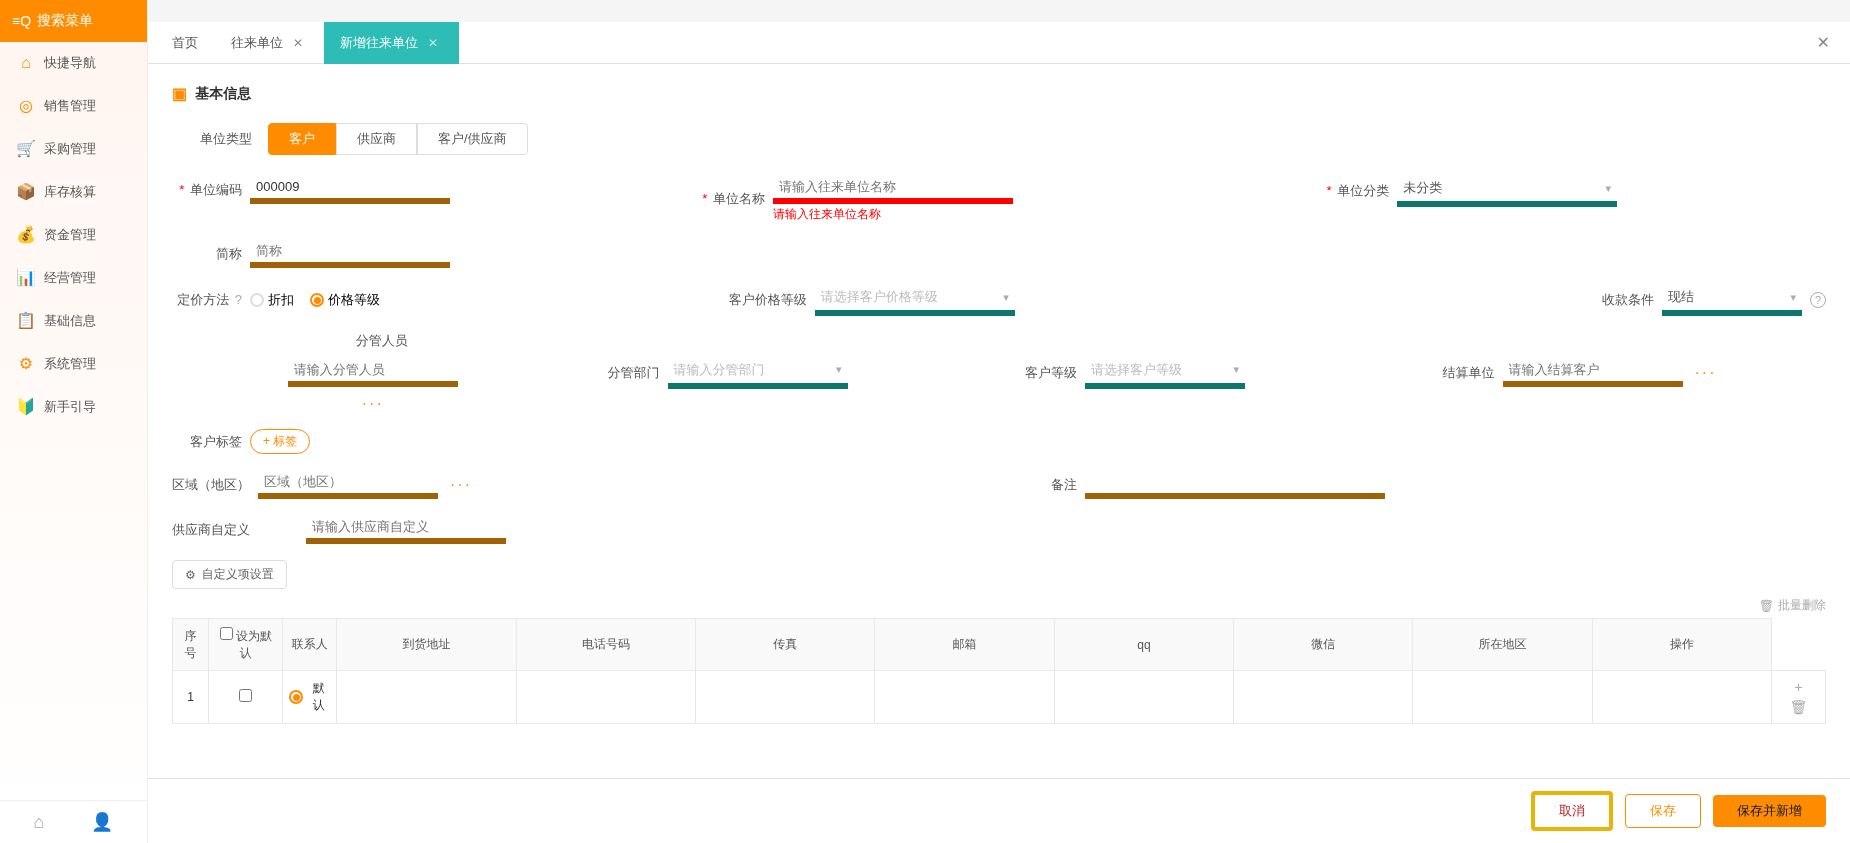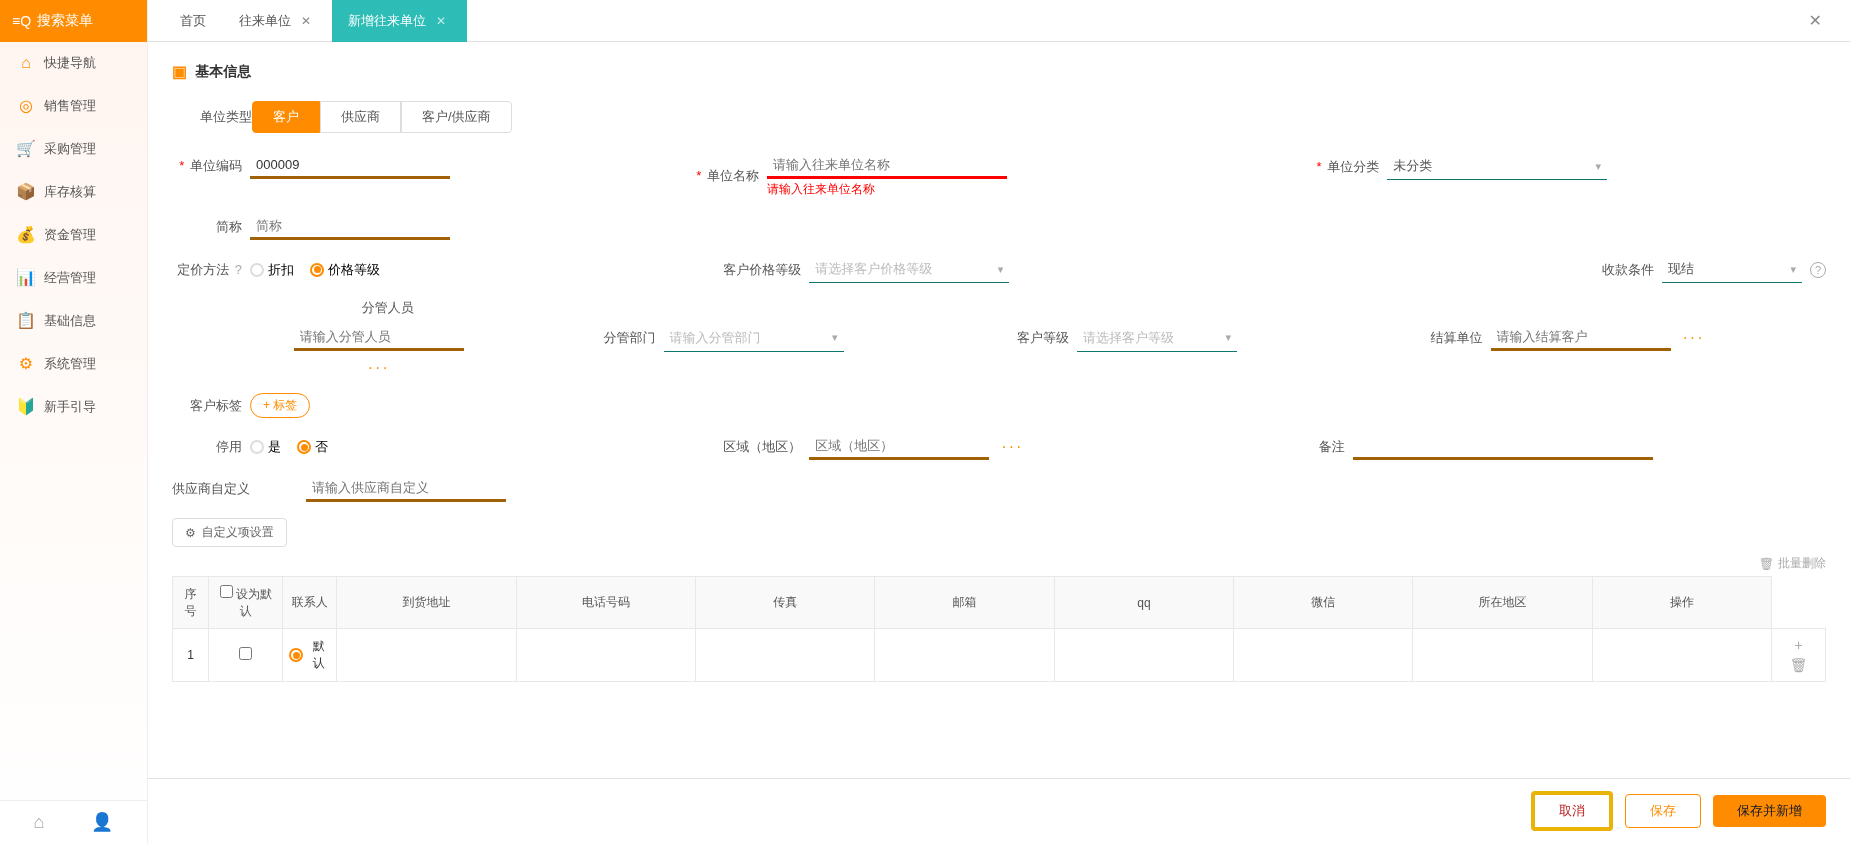--- a/index.html
+++ b/index.html
@@ -54,23 +54,24 @@
       overflow: hidden;
     }
 
     
     .tab-bar {
       background: #fff;
       display: flex;
       align-items: center;
       border-bottom: 1px solid #e0e0e0;
       height: 42px;
-      padding: 0 16px;
+      padding: 0 8px;
       gap: 0;
       position: relative;
+      margin-top: 22px;
     }
     .tab {
       padding: 0 16px;
       height: 42px;
       display: flex;
       align-items: center;
       gap: 6px;
       cursor: pointer;
       color: #555;
       font-size: 13px;
@@ -138,21 +139,21 @@
       border-color: #ff8c00;
     }
     .type-btn:first-child { border-radius: 4px 0 0 4px; }
     .type-btn:last-child { border-radius: 0 4px 4px 0; }
 
     
     .form-row {
       display: flex;
       align-items: flex-start;
       margin-bottom: 16px;
-      gap: 0;
+      gap: 16px;
     }
     .form-field {
       display: flex;
       align-items: center;
       flex: 1;
       gap: 8px;
       min-width: 0;
     }
     .form-label {
       color: #555;
@@ -160,39 +161,39 @@
       min-width: 70px;
       text-align: right;
       font-size: 13px;
     }
     .required-star {
       color: red;
       margin-right: 2px;
     }
     .form-input {
       border: none;
-      border-bottom: 3px solid #a16207;
+      border-bottom: 6px solid #a16207;
       padding: 4px 6px;
       font-size: 13px;
       color: #333;
       outline: none;
       width: 180px;
       background: transparent;
     }
     .form-input.error { border-bottom-color: red; }
     .error-msg {
       color: red;
       font-size: 12px;
       margin-top: 2px;
     }
     .form-select {
       display: flex;
       align-items: center;
       border: none;
-      border-bottom: 1px solid #0f766e;
+      border-bottom: 6px solid #0f766e;
       padding: 4px 6px;
       font-size: 13px;
       color: #555;
       cursor: pointer;
       width: 200px;
       justify-content: space-between;
       background: transparent;
     }
     .form-select .chevron { color: #aaa; font-size: 11px; }
     .form-input-placeholder { color: #bbb; }
@@ -526,35 +527,20 @@
     <div class="form-row" style="align-items:center;">
       <div class="form-field">
         <span class="form-label">客户标签</span>
         <button class="tag-btn">
           <span>+ 标签</span>
         </button>
       </div>
     </div>
 
     <div class="form-row" style="align-items:center;">
-      <div class="form-field" style="min-width:300px;">
-        <span class="form-label">停用</span>
-        <div class="radio-group">
-          <div class="radio-item">
-            <div class="radio-circle"></div>
-            <span>是</span>
-          </div>
-          <div class="radio-item">
-            <div class="radio-circle checked">
-              <div class="radio-dot"></div>
-            </div>
-            <span>否</span>
-          </div>
-        </div>
-      </div>
       <div class="form-field" style="flex:1;">
         <span class="form-label">区域（地区）</span>
         <input class="form-input" type="text" style="width: 180px;" placeholder="区域（地区）">
         <span class="more-dots">···</span>
       </div>
       <div class="form-field" style="flex:1;">
         <span class="form-label">备注</span>
         <input class="form-input" type="text" style="width: 300px;">
       </div>
     </div>

